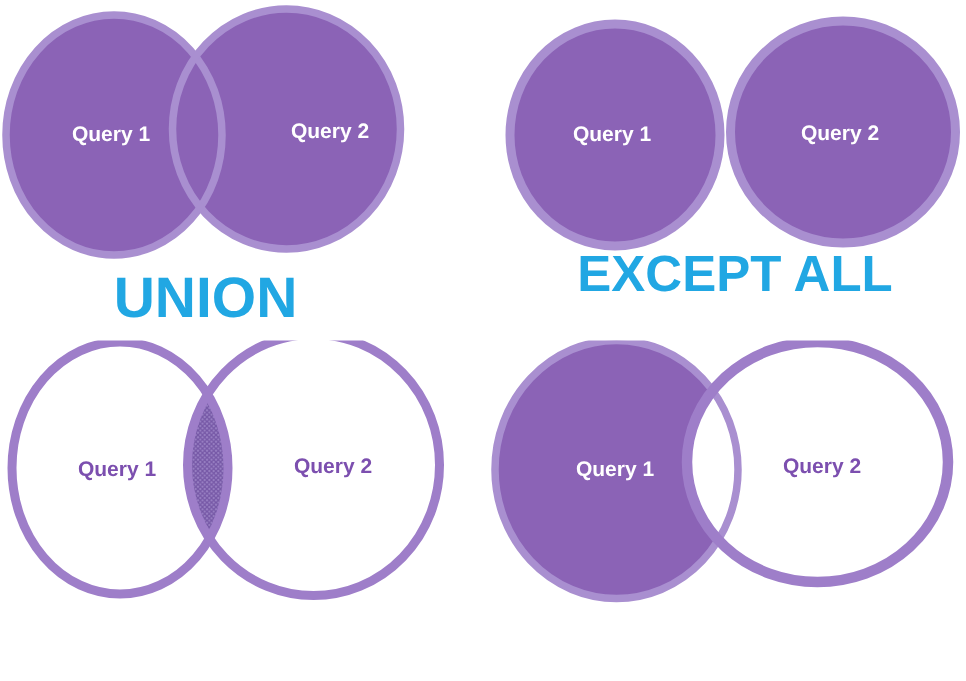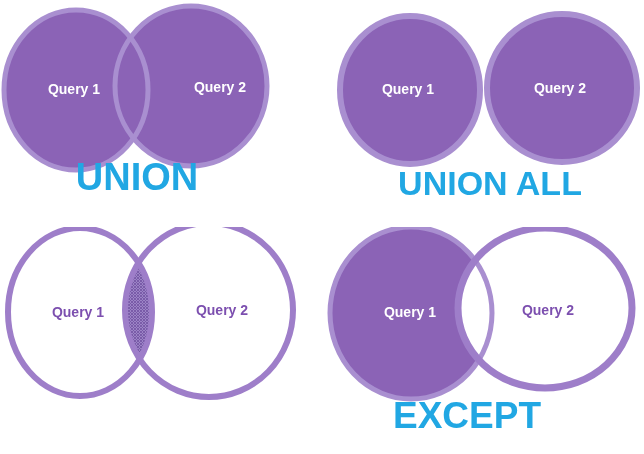--- a/index.html
+++ b/index.html
@@ -39,21 +39,21 @@
   .title {
     position: absolute;
     transform: translateX(-50%);
     font-family: "Liberation Sans", sans-serif;
     font-weight: 700;
     line-height: 1;
     color: var(--title-color);
     white-space: nowrap;
     letter-spacing: 0px;
   }
-  .t-union     { left: 137px; top: 158px; font-size: 38px; }
+  .t-union     { left: 137px; top: 180px; font-size: 38px; }
   .t-union-all { left: 490px; top: 166px; font-size: 34px; }
   .t-intersect { left: 146px; top: 398px; font-size: 37px; }
   .t-except    { left: 467px; top: 397px; font-size: 37px; }
 </style>
 </head>
 <body>
 
 <div class="canvas">
 
   <svg class="quad q-tl" viewBox="0 0 322 227">
@@ -67,21 +67,21 @@
   <div class="title t-union">UNION</div>
 
   <svg class="quad q-tr" viewBox="0 0 322 227">
     <ellipse class="fillc" cx="88" cy="90" rx="70" ry="74"></ellipse>
     <ellipse class="fillc" cx="240" cy="88" rx="75" ry="74"></ellipse>
     <ellipse class="rim-w6" cx="88" cy="90" rx="70" ry="74"></ellipse>
     <ellipse class="rim-w6" cx="240" cy="88" rx="75" ry="74"></ellipse>
     <text class="qlabel on-fill" x="86" y="94">Query 1</text>
     <text class="qlabel on-fill" x="238" y="93">Query 2</text>
   </svg>
-  <div class="title t-union-all">UNION ALL</div>
+  <div class="title t-union-all">EXCEPT ALL</div>
 
   <svg class="quad q-bl" viewBox="0 0 322 227">
     <defs>
       <clipPath id="ix-left-clip">
         <ellipse cx="80" cy="85" rx="72" ry="84"></ellipse>
       </clipPath>
       <pattern id="ix-hatch" width="3" height="3" patternUnits="userSpaceOnUse">
         <rect class="hatch-base" width="3" height="3"></rect>
         <path class="hatch-line" d="M0,3 L3,0 M0,0 L3,3" fill="none"></path>
       </pattern>
@@ -96,15 +96,14 @@
   </svg>
 
   <svg class="quad q-br" viewBox="0 0 322 227">
     <ellipse class="fillc" cx="89" cy="86" rx="81" ry="86"></ellipse>
     <ellipse class="whitec" cx="223" cy="81" rx="87" ry="80"></ellipse>
     <ellipse class="rim" cx="89" cy="86" rx="81" ry="86"></ellipse>
     <ellipse class="outline-w7" cx="223" cy="81" rx="87" ry="80"></ellipse>
     <text class="qlabel on-fill" x="88" y="90">Query 1</text>
     <text class="qlabel on-white" x="226" y="88">Query 2</text>
   </svg>
-  <div class="title t-except">EXCEPT</div>
 
 </div>
 
 </body></html>

